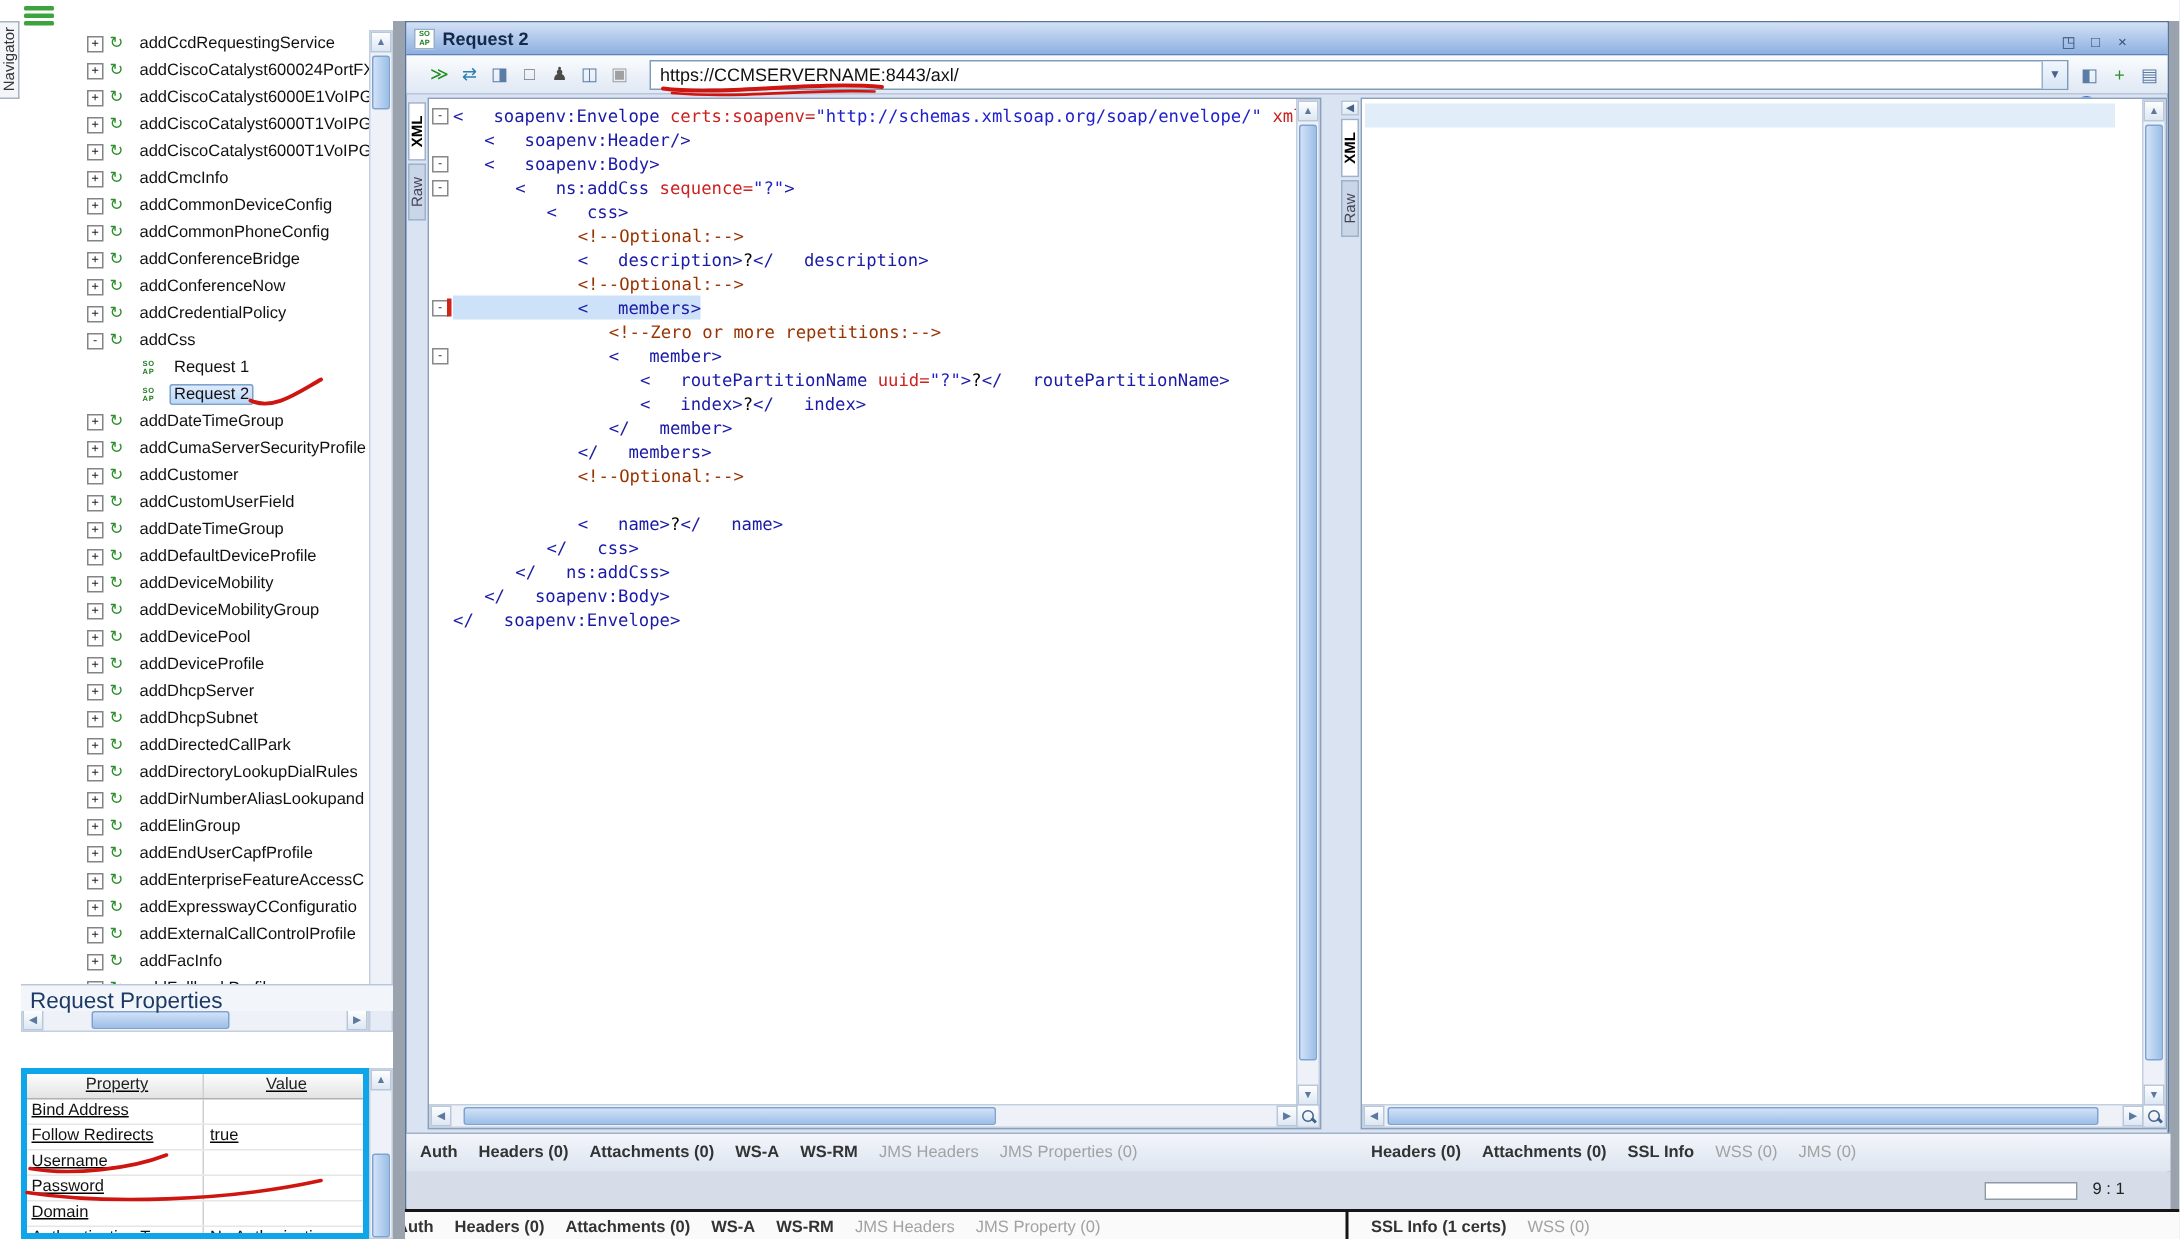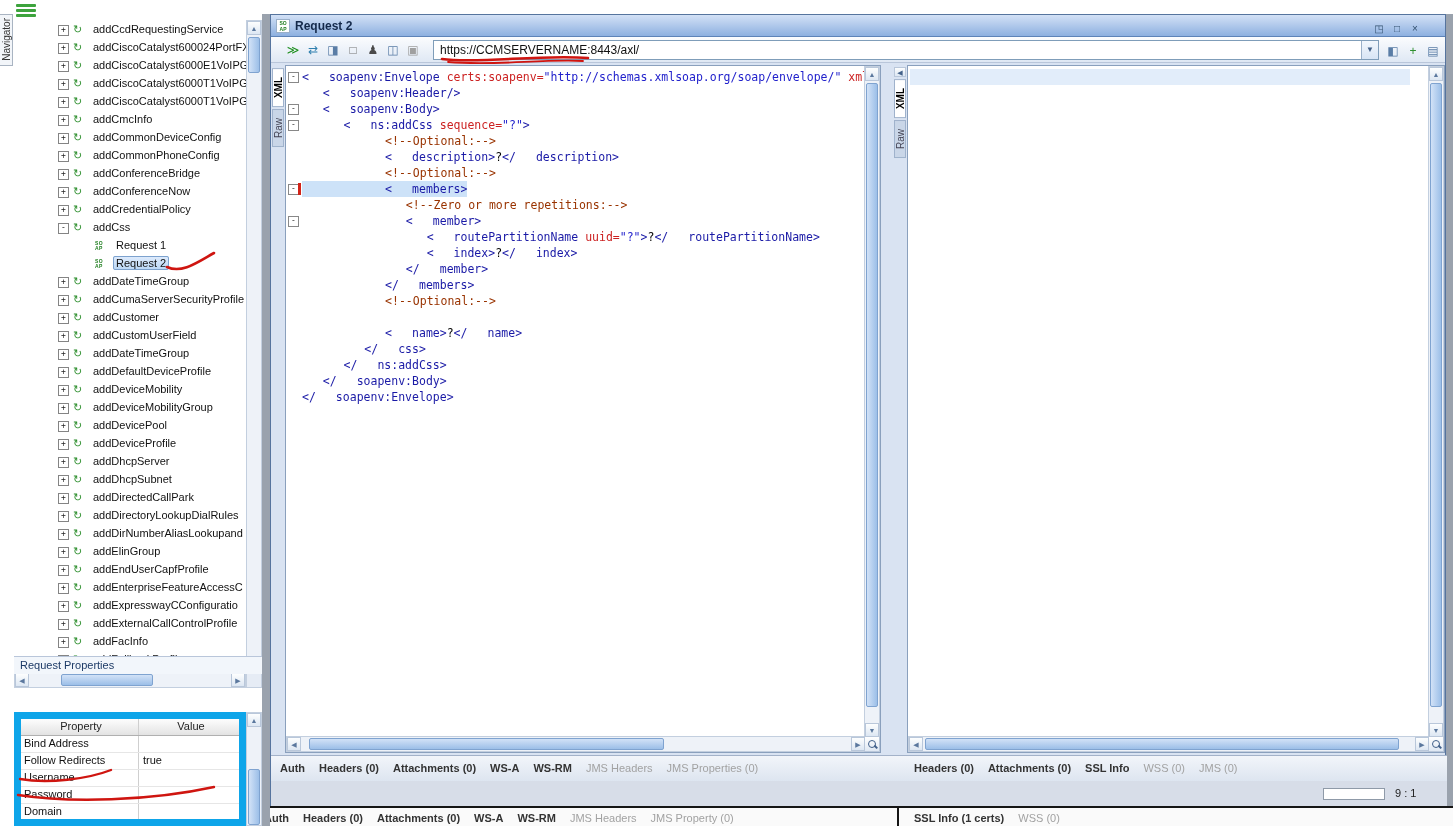--- a/index.html
+++ b/index.html
@@ -33,23 +33,23 @@
         font-size:7px;line-height:13px;text-align:center;box-sizing:border-box;width:14px;height:14px;}
   .thumbv{position:absolute;left:1px;width:12px;background:linear-gradient(90deg,#d2e2f7,#9cbfe8);border:1px solid #7fa3d0;border-radius:2px;box-sizing:border-box;}
   .thumbh{position:absolute;top:1px;height:12px;background:linear-gradient(#d2e2f7,#9cbfe8);border:1px solid #7fa3d0;border-radius:2px;box-sizing:border-box;}
   .corner{background:#e6ecf5;border:1px solid #c3cfdf;}
   .zoom-btn{position:absolute;right:0;bottom:0;width:16px;height:16px;background:linear-gradient(#fff,#dfe8f3);
             border:1px solid #b9c7da;box-sizing:border-box;}
   .zoom-btn::before{content:"";position:absolute;left:3px;top:3px;width:6px;height:6px;border:1.5px solid #41608a;border-radius:50%;}
   .zoom-btn::after{content:"";position:absolute;left:9px;top:9px;width:4px;height:1.5px;background:#41608a;transform:rotate(45deg);}
 
   
-  .props-head{left:14px;top:656px;width:248px;height:18px;font-size:11px;color:#1d3a66;padding:2px 6px;
+  .props-head{left:14px;top:656px;width:248px;height:18px;font-size:15px;color:#1d3a66;padding:2px 6px;
               background:#f2f6fb;border-top:1px solid #b9c6da;}
-  .ptable{left:14px;top:712px;width:232px;height:114px;border:7px solid #0ea5e9;background:#fff;overflow:hidden;}
+  .ptable{left:14px;top:712px;width:232px;height:114px;border:4px solid #0ea5e9;background:#fff;overflow:hidden;text-decoration:underline;}
   .phead{display:flex;height:16px;background:linear-gradient(#fdfdfd,#e3e3e3);border-bottom:1px solid #b0b0b0;
          font-size:11px;line-height:15px;color:#222;}
   .phead .pcell{text-align:center;}
   .prow{display:flex;height:16px;border-bottom:1px solid #e6e6e6;font-size:11px;line-height:15px;color:#111;}
   .pcell{overflow:hidden;white-space:nowrap;}
   .pname{width:114px;border-right:1px solid #cfcfcf;padding-left:3px;}
   .pval{flex:1;padding-left:4px;}
 
   
   .win{left:270px;top:14px;width:1176px;height:792px;border:1px solid #56749e;background:#d9e3f2;}
@@ -238,20 +238,21 @@
       <span class="vtab vsel">XML</span>
       <span class="vtab">Raw</span>
     </div>
 
   <div class="abs editor" style="left:14px;top:50px;width:596px;height:688px;">
     <div class="codewrap">
         <div class="cline"><span class="fold"><span class="fbox">-</span></span><span class="code"><span class="xb">&lt;</span><span class="xn">soapenv:Envelope</span><span class="xb"> </span><span class="xa">certs:soapenv</span><span class="xa">=</span><span class="xv">"http://schemas.xmlsoap.org/soap/envelope/"</span><span class="xb"> </span><span class="xa">xmlns:ns</span></span></div>
         <div class="cline"><span class="fold"></span><span class="code"><span class="xtx">   </span><span class="xb">&lt;</span><span class="xn">soapenv:Header</span><span class="xb">/&gt;</span></span></div>
         <div class="cline"><span class="fold"><span class="fbox">-</span></span><span class="code"><span class="xtx">   </span><span class="xb">&lt;</span><span class="xn">soapenv:Body</span><span class="xb">&gt;</span></span></div>
         <div class="cline"><span class="fold"><span class="fbox">-</span></span><span class="code"><span class="xtx">      </span><span class="xb">&lt;</span><span class="xn">ns:addCss</span><span class="xb"> </span><span class="xa">sequence</span><span class="xa">=</span><span class="xv">"?"</span><span class="xb">&gt;</span></span></div>
+        <div class="cline"><span class="fold"></span><span class="code"><span class="xtx">         </span><span class="xb">&lt;</span><span class="xn">css</span><span class="xb">&gt;</span></span></div>
         <div class="cline"><span class="fold"></span><span class="code"><span class="xtx">            </span><span class="xc">&lt;!--Optional:--&gt;</span></span></div>
         <div class="cline"><span class="fold"></span><span class="code"><span class="xtx">            </span><span class="xb">&lt;</span><span class="xn">description</span><span class="xb">&gt;</span><span class="xtx">?</span><span class="xb">&lt;/</span><span class="xn">description</span><span class="xb">&gt;</span></span></div>
         <div class="cline"><span class="fold"></span><span class="code"><span class="xtx">            </span><span class="xc">&lt;!--Optional:--&gt;</span></span></div>
         <div class="cline"><span class="fold"><span class="fbox">-</span><span class="cmark"></span></span><span class="code hlline"><span class="xtx">            </span><span class="xb">&lt;</span><span class="xn">members</span><span class="xb">&gt;</span></span></div>
         <div class="cline"><span class="fold"></span><span class="code"><span class="xtx">               </span><span class="xc">&lt;!--Zero or more repetitions:--&gt;</span></span></div>
         <div class="cline"><span class="fold"><span class="fbox">-</span></span><span class="code"><span class="xtx">               </span><span class="xb">&lt;</span><span class="xn">member</span><span class="xb">&gt;</span></span></div>
         <div class="cline"><span class="fold"></span><span class="code"><span class="xtx">                  </span><span class="xb">&lt;</span><span class="xn">routePartitionName</span><span class="xb"> </span><span class="xa">uuid</span><span class="xa">=</span><span class="xv">"?"</span><span class="xb">&gt;</span><span class="xtx">?</span><span class="xb">&lt;/</span><span class="xn">routePartitionName</span><span class="xb">&gt;</span></span></div>
         <div class="cline"><span class="fold"></span><span class="code"><span class="xtx">                  </span><span class="xb">&lt;</span><span class="xn">index</span><span class="xb">&gt;</span><span class="xtx">?</span><span class="xb">&lt;/</span><span class="xn">index</span><span class="xb">&gt;</span></span></div>
         <div class="cline"><span class="fold"></span><span class="code"><span class="xtx">               </span><span class="xb">&lt;/</span><span class="xn">member</span><span class="xb">&gt;</span></span></div>
         <div class="cline"><span class="fold"></span><span class="code"><span class="xtx">            </span><span class="xb">&lt;/</span><span class="xn">members</span><span class="xb">&gt;</span></span></div>

